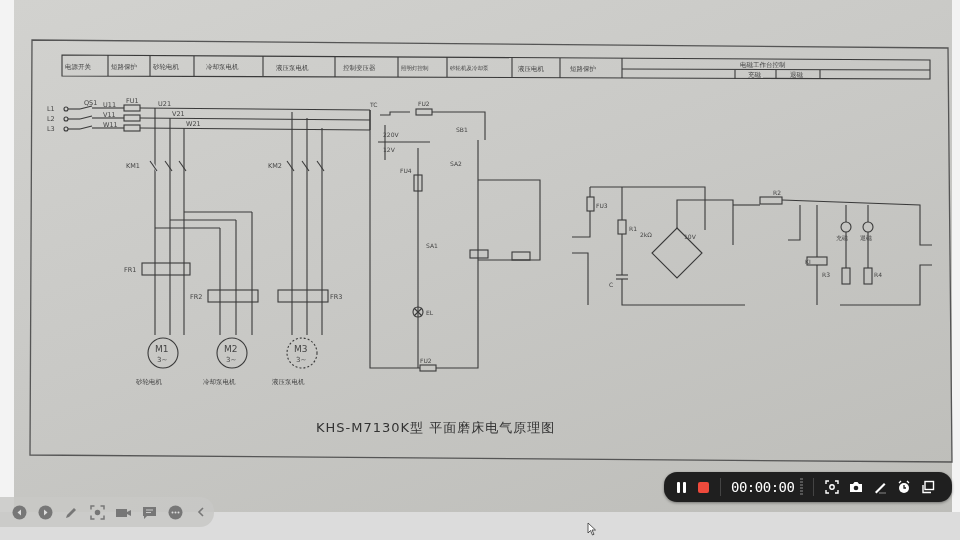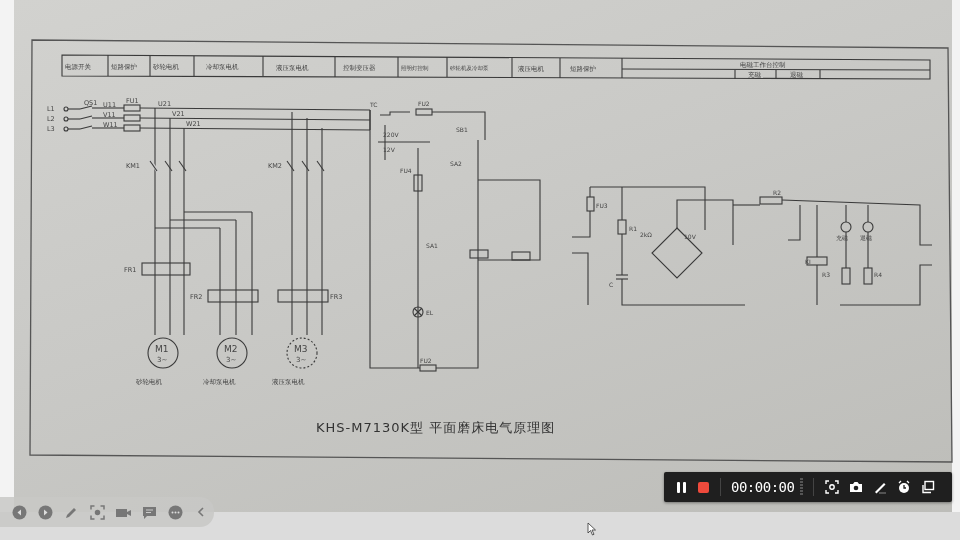--- a/index.html
+++ b/index.html
@@ -4,21 +4,21 @@
 <style>
   html,body{margin:0;padding:0;}
   body{width:960px;height:540px;overflow:hidden;background:#dcdcdc;font-family:"DejaVu Sans",sans-serif;position:relative;}
   .photo{position:absolute;left:14px;top:0;width:938px;height:512px;background:linear-gradient(160deg,#d2d2cf 0%,#c9c9c6 45%,#bdbdb9 100%);overflow:hidden;}
   .left-edge{position:absolute;left:0;top:0;width:14px;height:512px;background:#f3f3f3;}
   .right-edge{position:absolute;left:952px;top:0;width:8px;height:512px;background:#f3f3f3;}
   .bottom-strip{position:absolute;left:0;top:512px;width:960px;height:28px;background:#dcdcdc;}
   svg text{font-family:"DejaVu Sans",sans-serif;}
   .schem{position:absolute;left:0;top:0;}
   
-  .recorder{position:absolute;left:664px;top:472px;width:288px;height:30px;background:#1f1f1f;border-radius:2px;display:flex;align-items:center;box-shadow:0 1px 3px rgba(0,0,0,.4);}
+  .recorder{position:absolute;left:664px;top:472px;width:288px;height:30px;background:#1f1f1f;border-radius:13px;display:flex;align-items:center;box-shadow:0 1px 3px rgba(0,0,0,.4);}
   .rec-btn{width:22px;height:22px;display:flex;align-items:center;justify-content:center;cursor:pointer;}
   .pause-icon{display:flex;gap:3px;}
   .pause-icon span{display:block;width:3px;height:11px;background:#fff;border-radius:1px;}
   .stop-icon{width:11px;height:11px;background:#ef4a3c;border-radius:2px;}
   .sep{width:1px;height:18px;background:#444;margin:0 6px;}
   .timer{color:#fff;font-family:"DejaVu Sans Mono",monospace;font-size:14px;letter-spacing:-0.5px;margin:0 6px 0 4px;}
   .meter{width:3px;height:18px;background:repeating-linear-gradient(#555 0 2px,transparent 2px 3px);margin-right:4px;}
   .tool{width:24px;height:22px;display:flex;align-items:center;justify-content:center;cursor:pointer;}
   
   .player{position:absolute;left:0;top:497px;width:214px;height:30px;background:rgba(200,200,198,0.85);border-radius:0 14px 14px 0;display:flex;align-items:center;padding-left:6px;box-sizing:border-box;}

